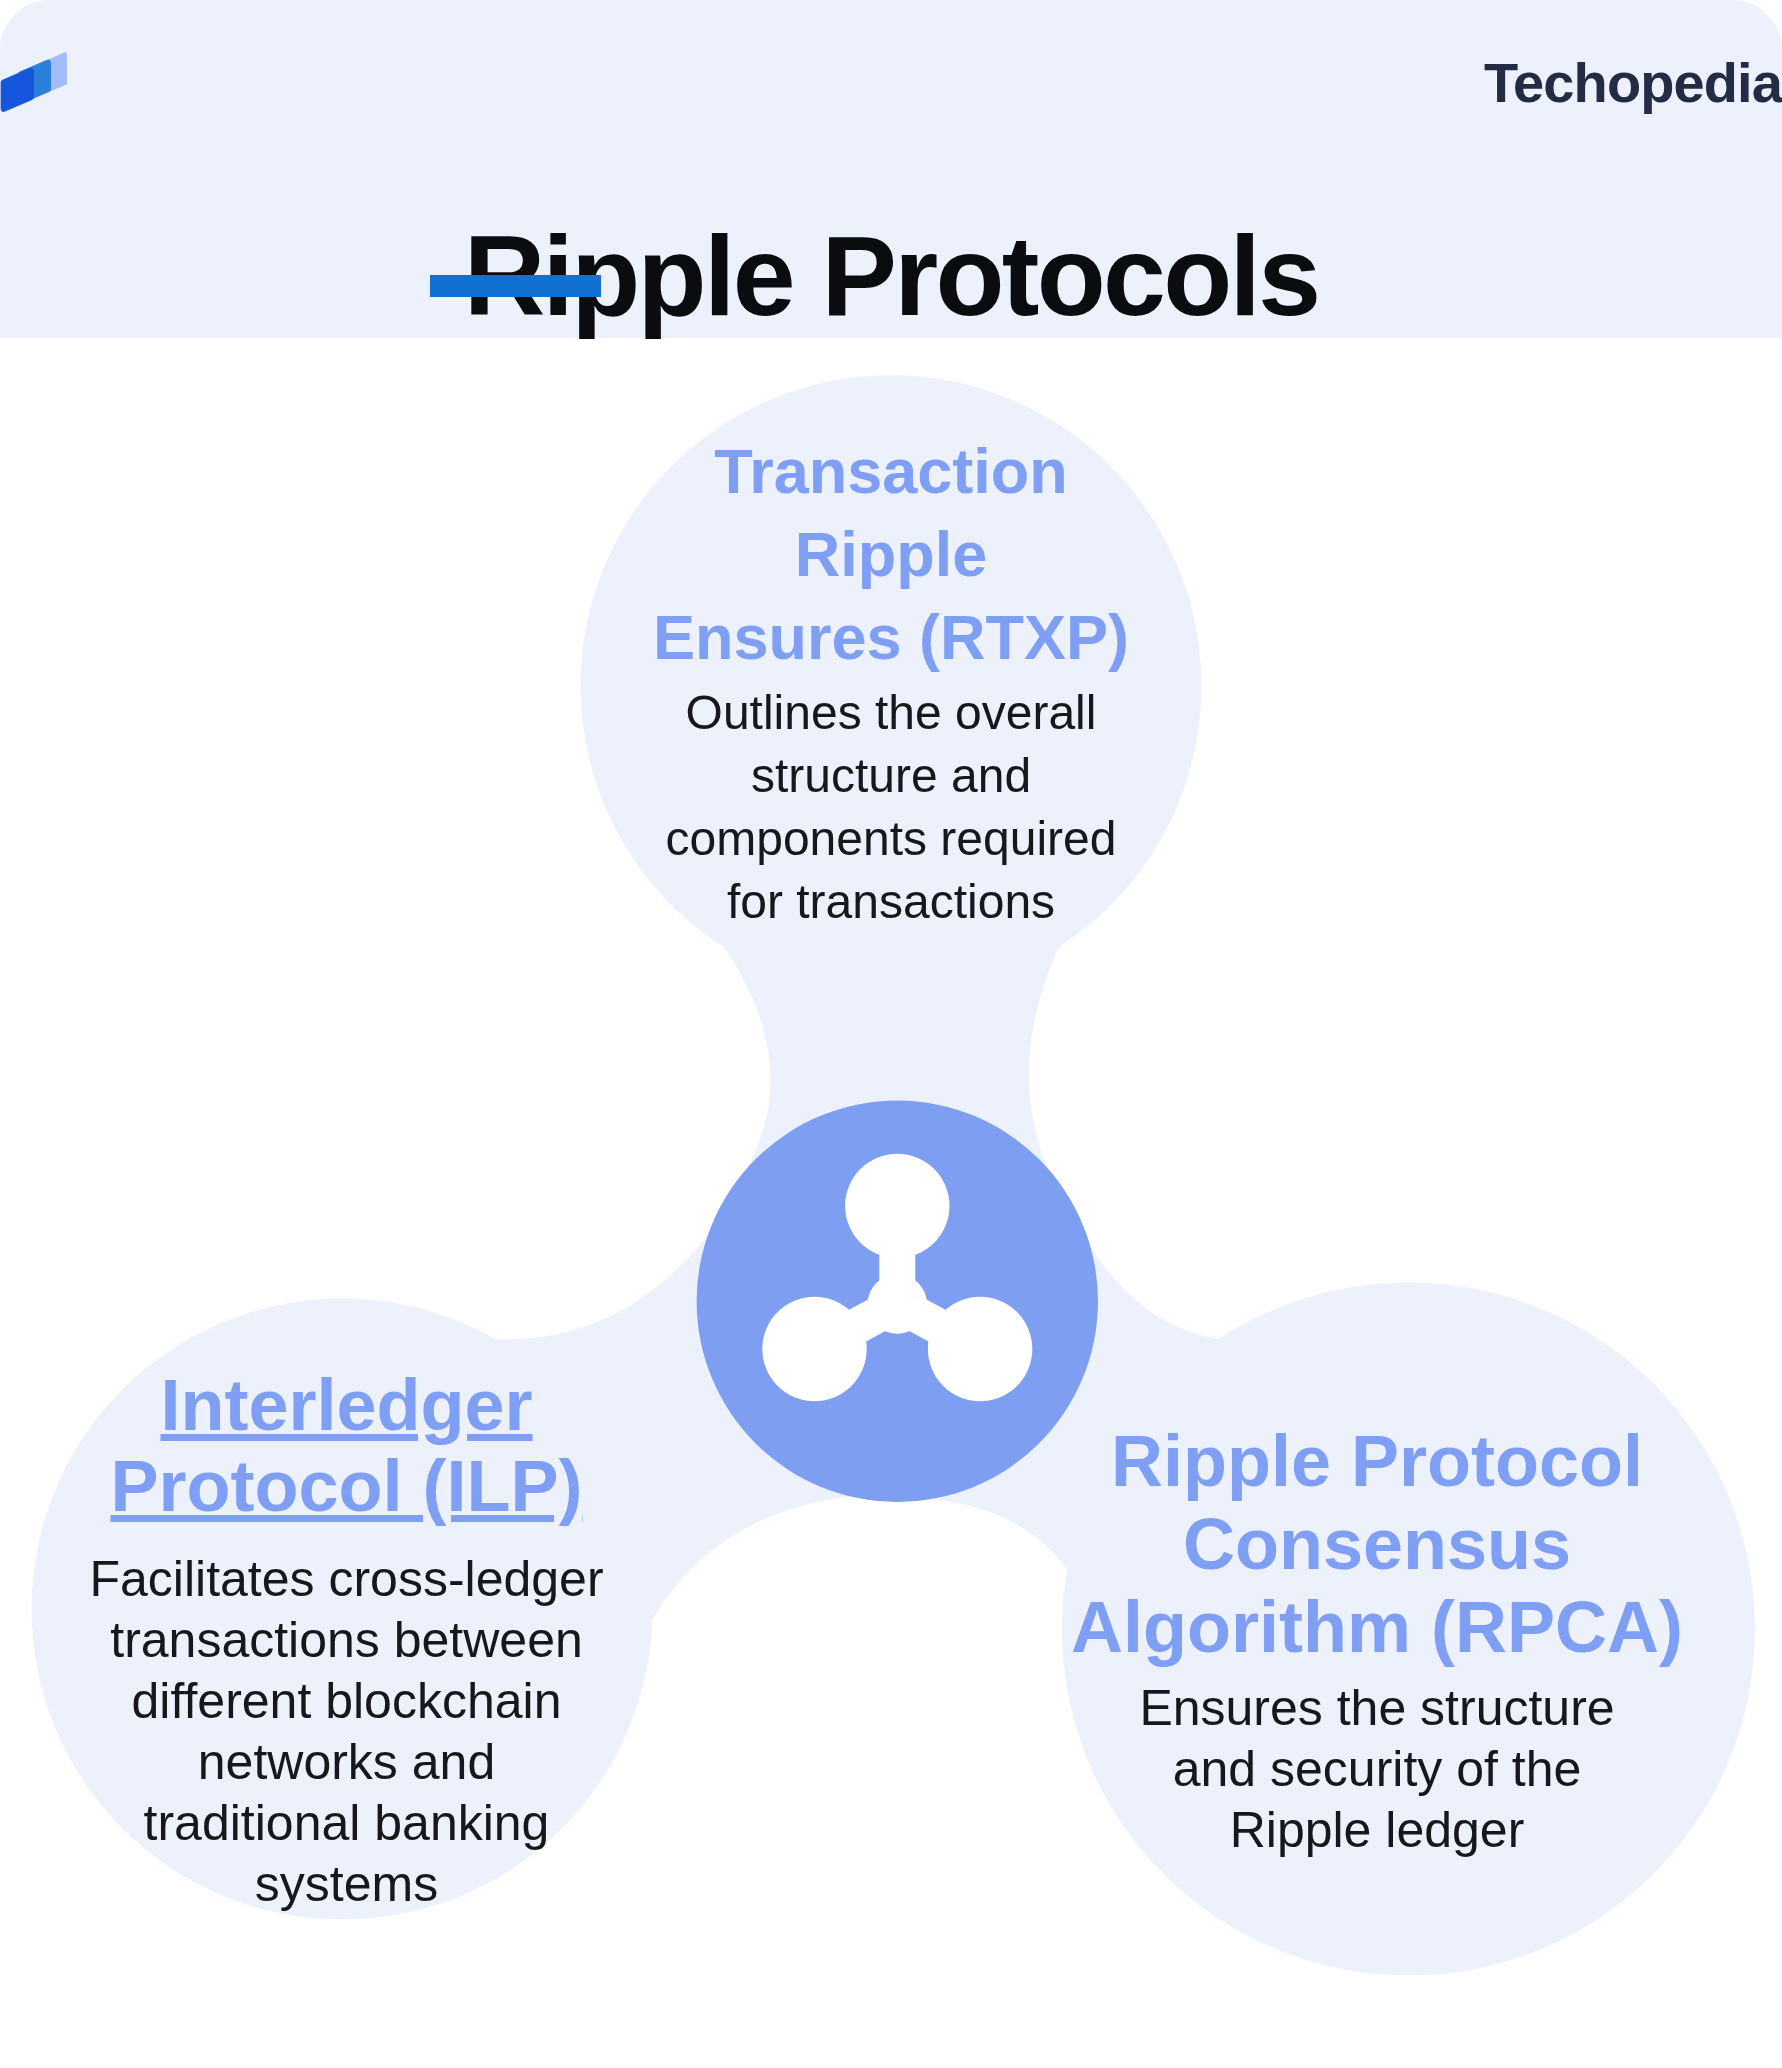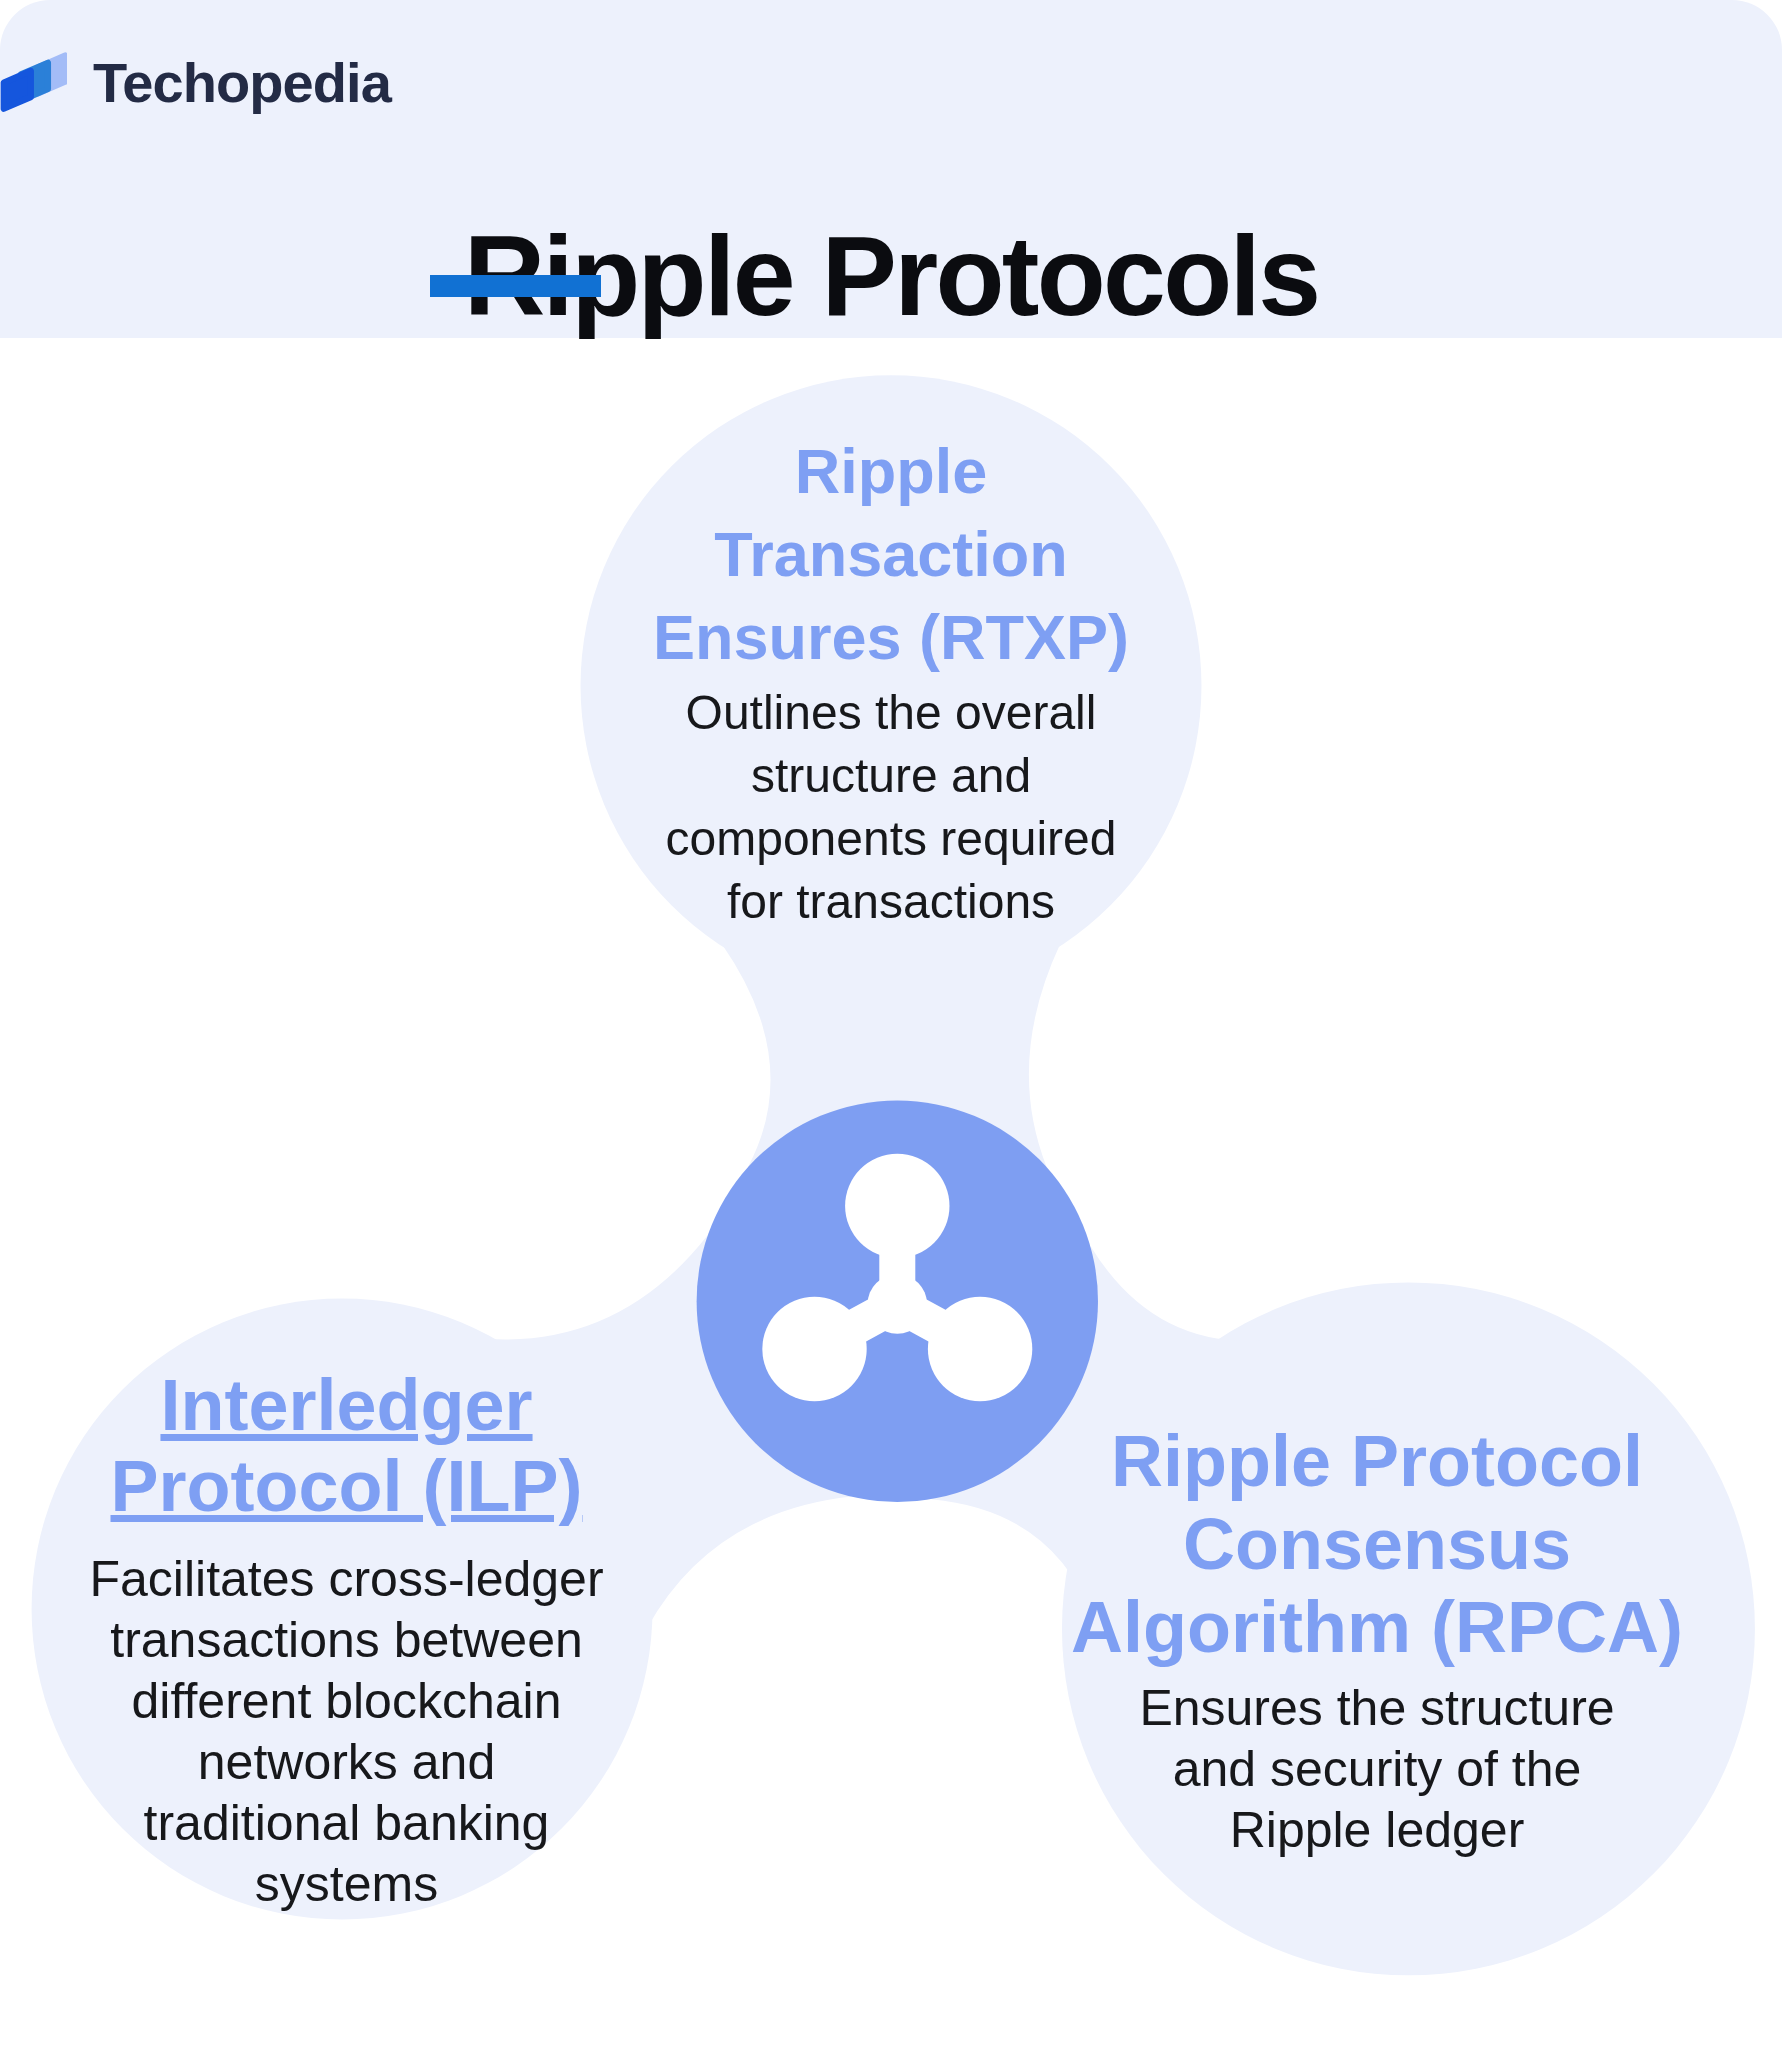--- a/index.html
+++ b/index.html
@@ -11,21 +11,21 @@
     font-family:"Liberation Sans","DejaVu Sans",sans-serif;
   }
   
   .header{
     position:absolute;left:0;top:0;width:1782px;height:338px;
     background:#edf1fc;
     border-radius:50px 50px 0 0;
   }
   .logo-row{
     position:absolute;left:0;top:49px;width:100%;height:68px;
-    display:flex;align-items:center;justify-content:flex-start;gap:26px;
+    display:flex;align-items:center;justify-content:space-between;gap:17px;
   }
   .logo-mark{width:67px;height:63px;flex:0 0 auto;}
   .logo-text{
     font-size:56px;font-weight:bold;color:#232b45;letter-spacing:-0.9px;
     line-height:68px;
   }
   .page-title{
     position:absolute;left:0;top:140px;width:100%;
     text-align:center;
     font-size:113px;font-weight:bold;letter-spacing:-2.7px;
@@ -101,22 +101,22 @@
         <circle cx="997" cy="1340" r="58"></circle>
         <circle cx="905" cy="1499" r="58"></circle>
         <circle cx="1089" cy="1499" r="58"></circle>
         <circle cx="997" cy="1449" r="33"></circle>
       </g>
     </g>
   </svg>
 
   <div class="node-text node-rtxp">
     <div class="node-heading">
+        <div class="line">Transaction</div>
         <div class="line">Ripple</div>
-        <div class="line">Transaction</div>
         <div class="line">Ensures (RTXP)</div>
       </div>
     <div class="node-body">
         <div class="line">Outlines the overall</div>
         <div class="line">structure and</div>
         <div class="line">components required</div>
         <div class="line">for transactions</div>
       </div>
   </div>
 

